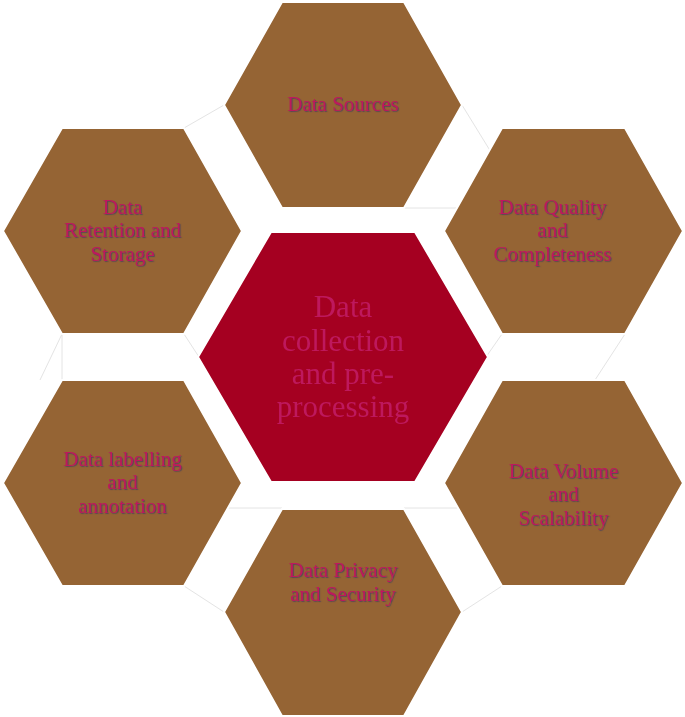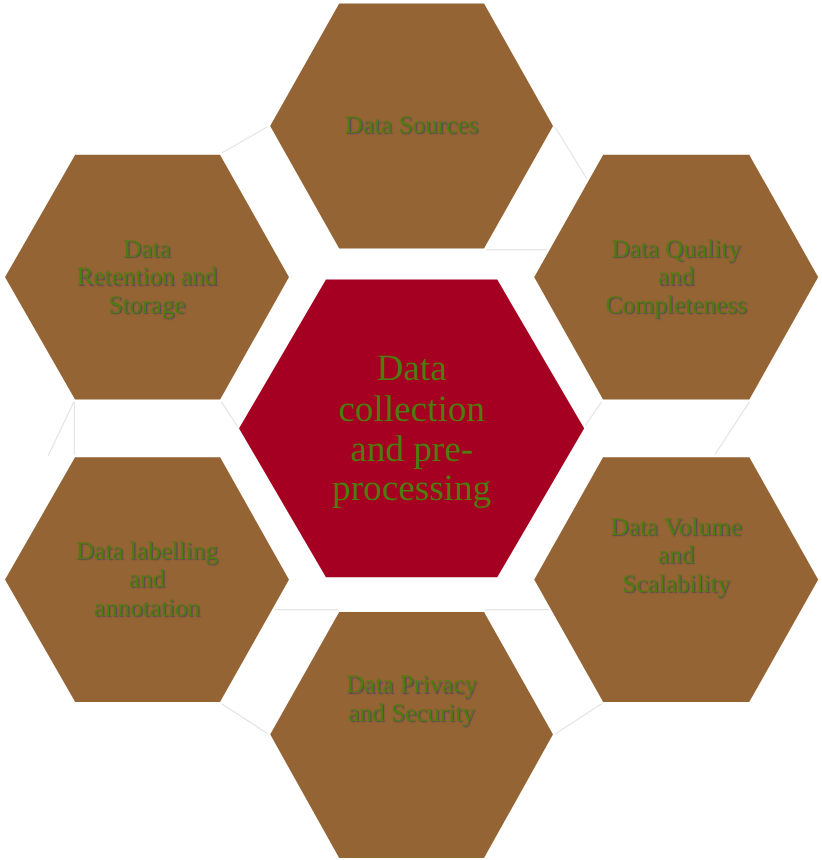--- a/index.html
+++ b/index.html
@@ -3,21 +3,21 @@
   <meta charset="utf-8">
   <style>
     html, body { margin: 0; padding: 0; background: #ffffff; }
     body { width: 685px; height: 717px; position: relative; overflow: hidden; }
     svg.diagram { position: absolute; left: 0; top: 0; }
     .hex-text {
       position: absolute;
       display: flex; align-items: center; justify-content: center;
       text-align: center;
       font-family: "Liberation Serif", "DejaVu Serif", serif;
-      color: #4d7c0f;
+      color: #be185d;
       text-shadow: 1px 1px 1px rgba(40,50,110,0.55);
       line-height: 1.12;
       white-space: pre-line;
     }
     .outer-text { font-size: 21px; }
     .center-text { font-size: 31px; line-height: 1.08; text-shadow: none; }
   </style>
 </head>
 <body>
 
@@ -48,25 +48,25 @@
 
   <polygon points="502,380 625,380 683,483 625,586 502,586 444,483" fill="#956434" stroke="#ffffff" stroke-width="2"></polygon>
 
   <polygon points="282,509 404,509 462,612 404,716 282,716 224,612" fill="#956434" stroke="#ffffff" stroke-width="2"></polygon>
 
   <polygon points="271,232 415,232 488,357 415,482 271,482 198,357" fill="#A50021" stroke="#ffffff" stroke-width="2"></polygon>
 </svg>
 
 <div class="hex-text outer-text" style="left:224px; top:2px; width:238px; height:206px;">Data Sources</div>
 
-<div class="hex-text outer-text" style="left:444px; top:128px; width:239px; height:206px;">Data Quality
+<div class="hex-text outer-text" style="left:433px; top:128px; width:239px; height:206px;">Data Quality
 and
 Completeness</div>
 
-<div class="hex-text outer-text" style="left:444px; top:360px; width:239px; height:206px;text-align:center;">Data Volume
+<div class="hex-text outer-text" style="left:444px; top:392px; width:239px; height:206px;text-align:center;">Data Volume
 and
 Scalability</div>
 
 <div class="hex-text outer-text" style="left:224px; top:479px; width:238px; height:207px;">Data Privacy
 and Security</div>
 
 <div class="hex-text outer-text" style="left:3px; top:380px; width:239px; height:206px;">Data labelling
 and
 annotation</div>
 

